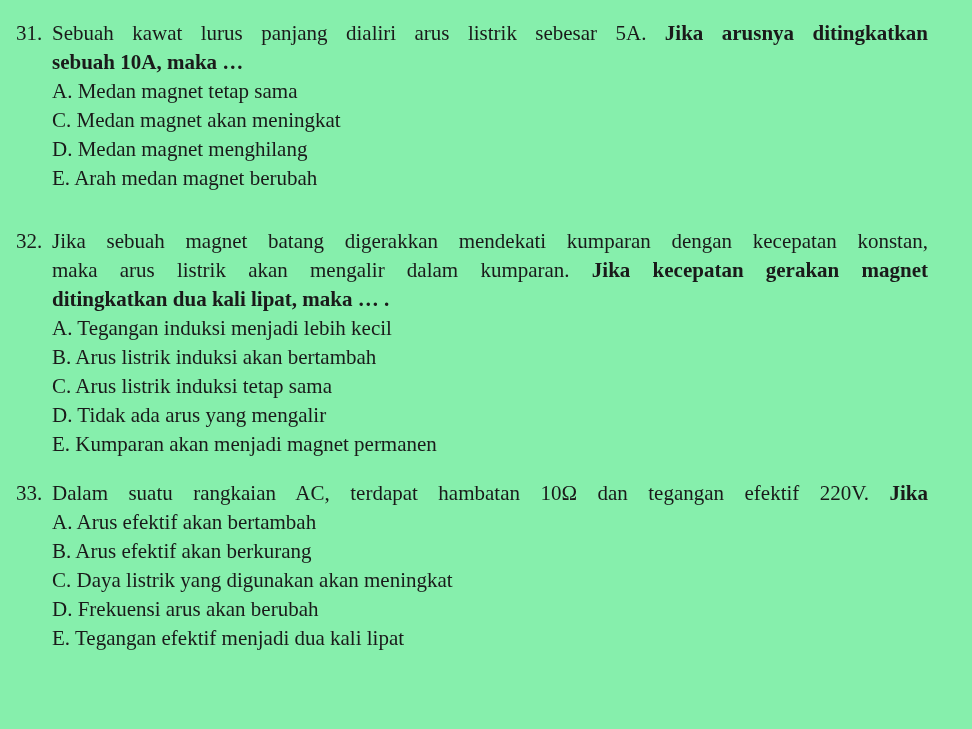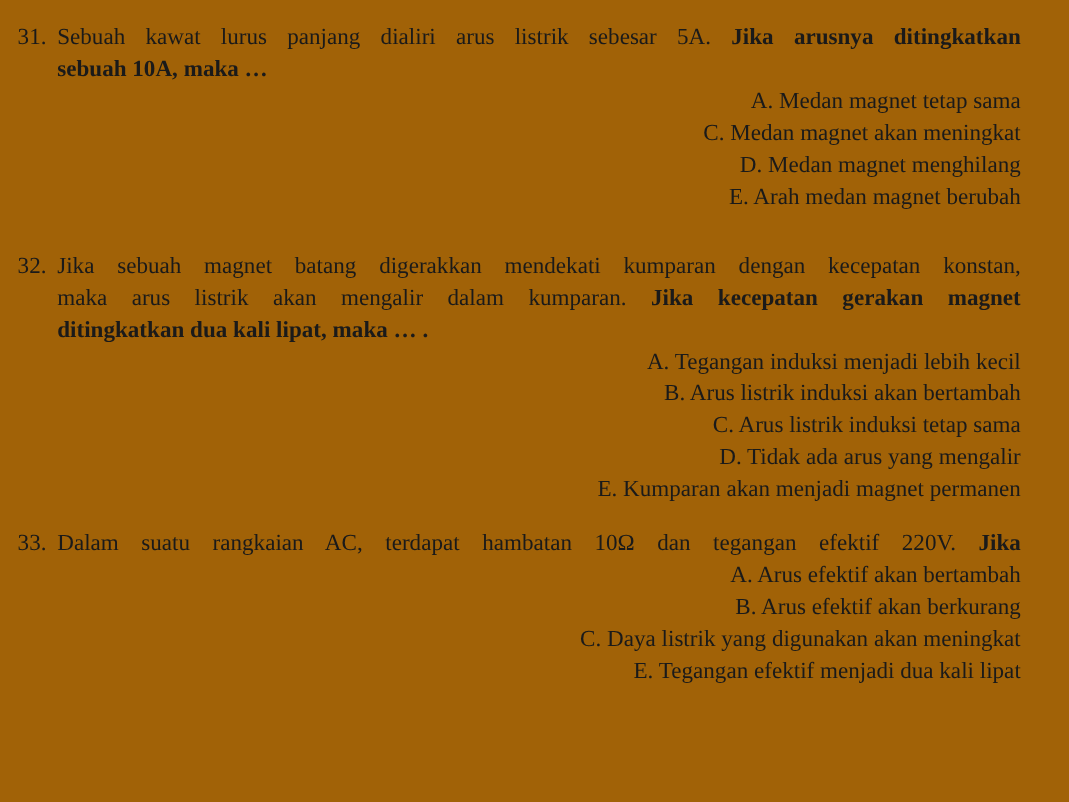--- a/index.html
+++ b/index.html
@@ -12,21 +12,21 @@
     height: 729px;
     overflow: hidden;
     font-family: "Liberation Serif", "DejaVu Serif", serif;
     color: #1a1a1a;
   }
   .page {
     box-sizing: border-box;
     width: 972px;
     height: 729px;
     padding: 19px 44px 0 16px;
-    background: #a16207;
+    background: #86efac;
   }
   .question {
     margin: 0;
   }
   .question[data-name="question-31"] { margin-bottom: 34px; }
   .question[data-name="question-32"] { margin-bottom: 20px; }
   .question[data-name="question-33"] { margin-bottom: 12px; }
 
   .q-line, .option {
     font-size: 21px;
@@ -45,21 +45,21 @@
     min-width: 0;
     display: block;
   }
   .q-line.cont { padding-left: 36px; }
   .q-line.just .q-body,
   .q-line.cont.just {
     text-align: justify;
     text-align-last: justify;
   }
   .b { font-weight: bold; }
-  .option { padding-left: 36px; text-align: right; }
+  .option { padding-left: 36px; }
 </style>
 </head>
 <body>
 
 <main class="page" data-name="exam-page">
     <section class="question" data-name="question-31">
       <div class="q-line just first" data-name="question-31-line-1">
         <span class="q-num" data-name="question-number">31.</span>
         <span class="q-body" data-name="question-text"><span class="n" data-name="question-text-normal">Sebuah kawat lurus panjang dialiri arus listrik sebesar 5A. </span><span class="b" data-name="question-text-bold">Jika arusnya ditingkatkan</span></span>
       </div>
@@ -83,15 +83,16 @@
       <div class="option" data-name="question-32-option-e"><span class="opt-letter" data-name="option-letter">E.</span> <span class="opt-text" data-name="option-text">Kumparan akan menjadi magnet permanen</span></div>
     </section>
     <section class="question" data-name="question-33">
       <div class="q-line just first" data-name="question-33-line-1">
         <span class="q-num" data-name="question-number">33.</span>
         <span class="q-body" data-name="question-text"><span class="n" data-name="question-text-normal">Dalam suatu rangkaian AC, terdapat hambatan 10Ω dan tegangan efektif 220V. </span><span class="b" data-name="question-text-bold">Jika</span></span>
       </div>
       <div class="option" data-name="question-33-option-a"><span class="opt-letter" data-name="option-letter">A.</span> <span class="opt-text" data-name="option-text">Arus efektif akan bertambah</span></div>
       <div class="option" data-name="question-33-option-b"><span class="opt-letter" data-name="option-letter">B.</span> <span class="opt-text" data-name="option-text">Arus efektif akan berkurang</span></div>
       <div class="option" data-name="question-33-option-c"><span class="opt-letter" data-name="option-letter">C.</span> <span class="opt-text" data-name="option-text">Daya listrik yang digunakan akan meningkat</span></div>
+      <div class="option" data-name="question-33-option-d"><span class="opt-letter" data-name="option-letter">D.</span> <span class="opt-text" data-name="option-text">Frekuensi arus akan berubah</span></div>
       <div class="option" data-name="question-33-option-e"><span class="opt-letter" data-name="option-letter">E.</span> <span class="opt-text" data-name="option-text">Tegangan efektif menjadi dua kali lipat</span></div>
     </section>
   </main>
 
 </body></html>

